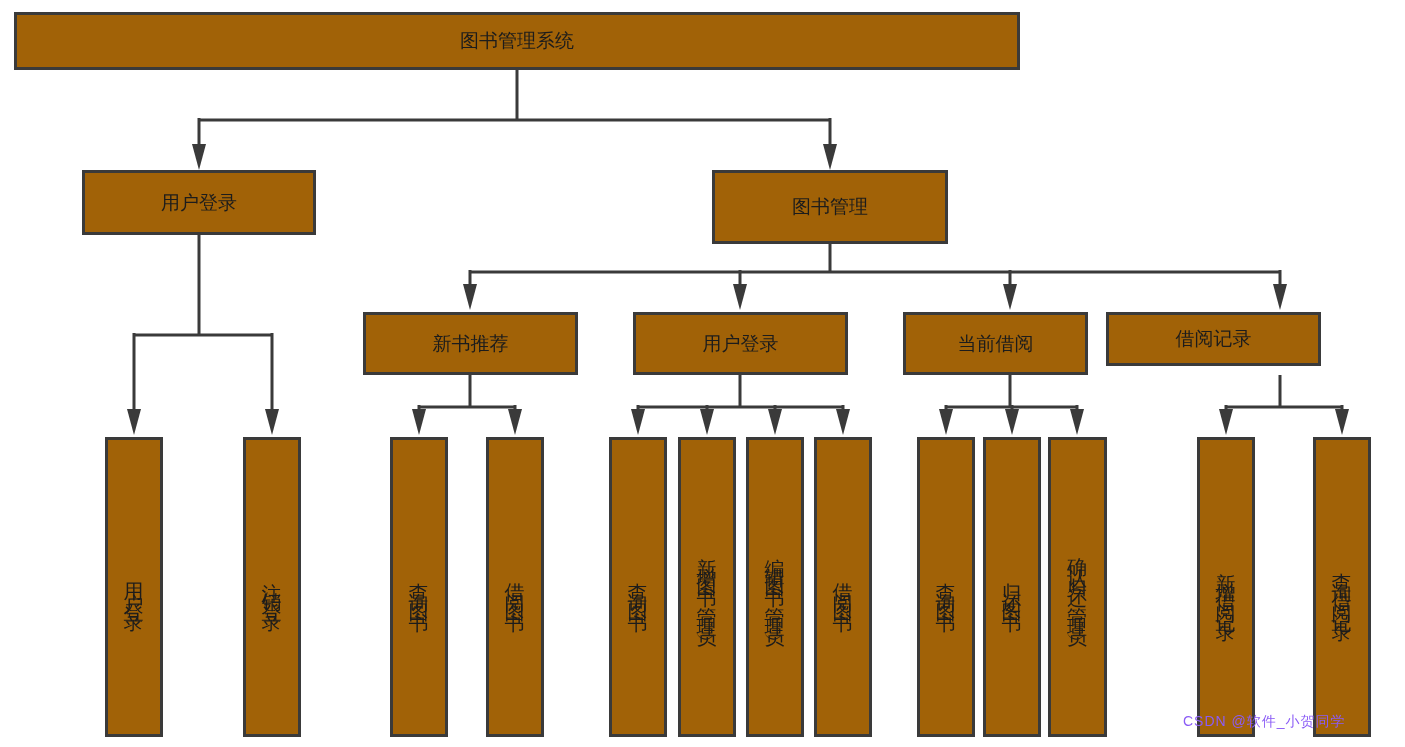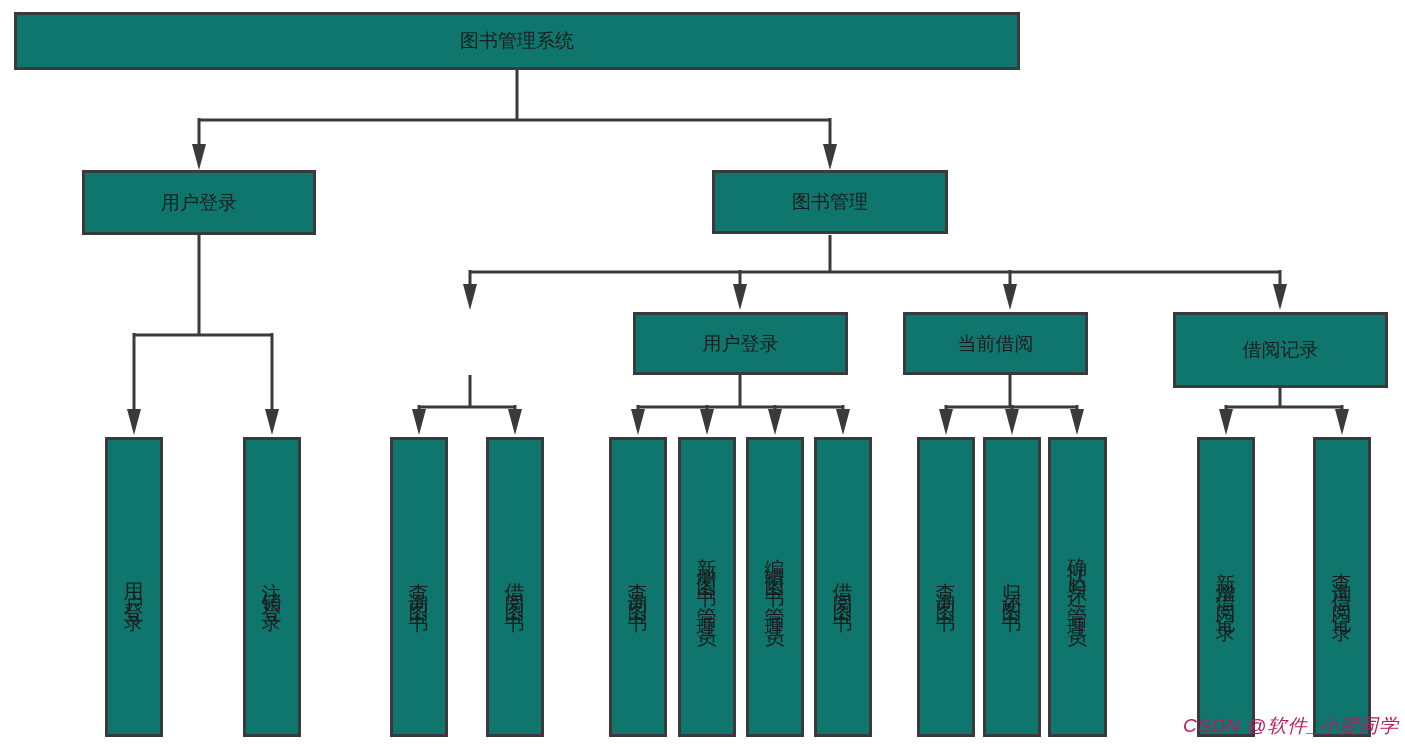--- a/index.html
+++ b/index.html
@@ -7,44 +7,43 @@
     position:relative;
     width:1405px;height:747px;
     background:#ffffff;
     font-family:"Liberation Sans","DejaVu Sans",sans-serif;
     overflow:hidden;
   }
   #connectors{position:absolute;left:0;top:0;width:1405px;height:747px;}
   .box{
     position:absolute;
     box-sizing:border-box;
-    background:#0f766e;
+    background:#a16207;
     border:3px solid #3a3a3a;
     display:flex;
     align-items:center;
     justify-content:center;
     color:#1c1c1c;
     font-size:19px;
     z-index:2;
   }
   .v{
     writing-mode:vertical-rl;
     text-orientation:mixed;
     font-size:20px;
     letter-spacing:10px;
     line-height:1;
   }
   .watermark{
     position:absolute;
     z-index:5;
-    font-size:19px;
-    color:#be185d;
+    font-size:14px;
+    color:#8b5cf6;
     letter-spacing:1px;
     white-space:nowrap;
-    font-style:italic;
   }
 </style>
 </head>
 <body>
 
 <div id="canvas">
 
   <svg id="connectors" viewBox="0 0 1405 747" xmlns="http://www.w3.org/2000/svg">
     <g stroke="#3a3a3a" stroke-width="3" fill="none">
 
@@ -88,31 +87,34 @@
     </g>
   </svg>
 
   <div class="box" style="left:14px;top:12px;width:1006px;height:58px">
     <span>图书管理系统</span>
   </div>
 
   <div class="box" style="left:82px;top:170px;width:234px;height:65px">
     <span>用户登录</span>
   </div>
-  <div class="box" style="left:712px;top:170px;width:236px;height:64px">
+  <div class="box" style="left:712px;top:170px;width:236px;height:74px">
     <span>图书管理</span>
   </div>
 
+  <div class="box" style="left:363px;top:312px;width:215px;height:63px">
+    <span>新书推荐</span>
+  </div>
   <div class="box" style="left:633px;top:312px;width:215px;height:63px">
     <span>用户登录</span>
   </div>
   <div class="box" style="left:903px;top:312px;width:185px;height:63px">
     <span>当前借阅</span>
   </div>
-  <div class="box" style="left:1173px;top:312px;width:215px;height:76px">
+  <div class="box" style="left:1106px;top:312px;width:215px;height:54px">
     <span>借阅记录</span>
   </div>
 
   <div class="box v" style="left:105px;top:437px;width:58px;height:300px">
     <span>用户登录</span>
   </div>
   <div class="box v" style="left:243px;top:437px;width:58px;height:300px">
     <span>注销登录</span>
   </div>
 

